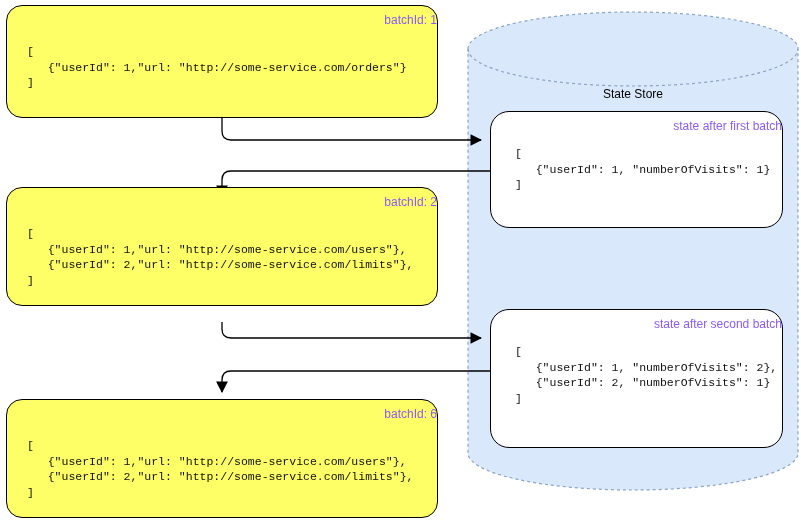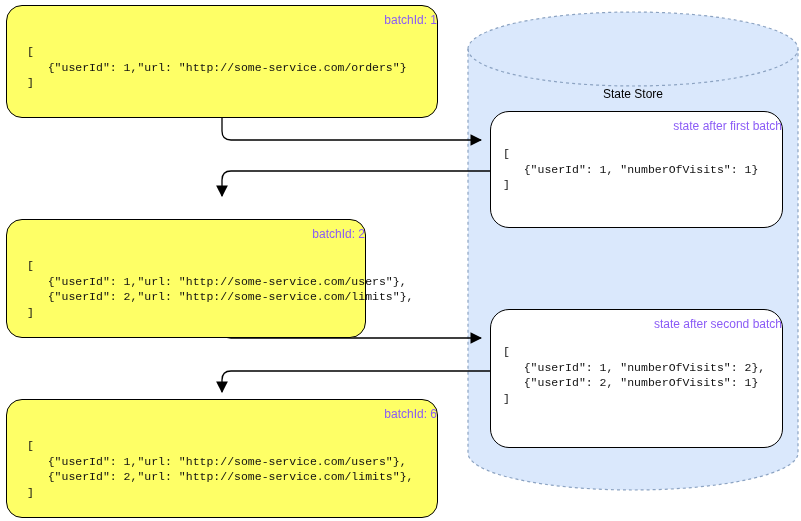--- a/index.html
+++ b/index.html
@@ -27,20 +27,21 @@
     box-sizing: border-box;
     background: var(--batch-fill, #feff66);
     border: 1.5px solid #000000;
     border-radius: 16px;
     z-index: 2;
   }
   .node.state {
     background: #ffffff;
     border-width: 1.3px;
     border-radius: 19px;
+    padding-left: 12px;
   }
   .node-title {
     text-align: right;
     padding-top: 7px;
     font-size: 12px;
     color: #8b5cf6;
     line-height: 14px;
   }
   pre.code {
     margin: 17px 0 0 0;
@@ -49,21 +50,21 @@
     font-size: 11.5px;
     line-height: 15.5px;
     color: #111111;
     white-space: pre;
   }
   .node.state pre.code {
     padding-left: 12px;
     margin-top: 13px;
   }
   #batch1 { left: 6px;   top: 5px;   width: 432px; height: 113px; }
-  #batch2 { left: 6px;   top: 219px; width: 360px; height: 119px; }
+  #batch2 { left: 6px;   top: 187px; width: 432px; height: 119px; }
   #batch3 { left: 6px;   top: 399px; width: 432px; height: 119px; }
   #state1 { left: 490px; top: 111px; width: 293px; height: 117px; }
   #state2 { left: 490px; top: 309px; width: 293px; height: 139px; }
   .store-label {
     position: absolute;
     left: 468px;
     top: 57px;
     width: 330px;
     text-align: center;
     font-size: 12px;

